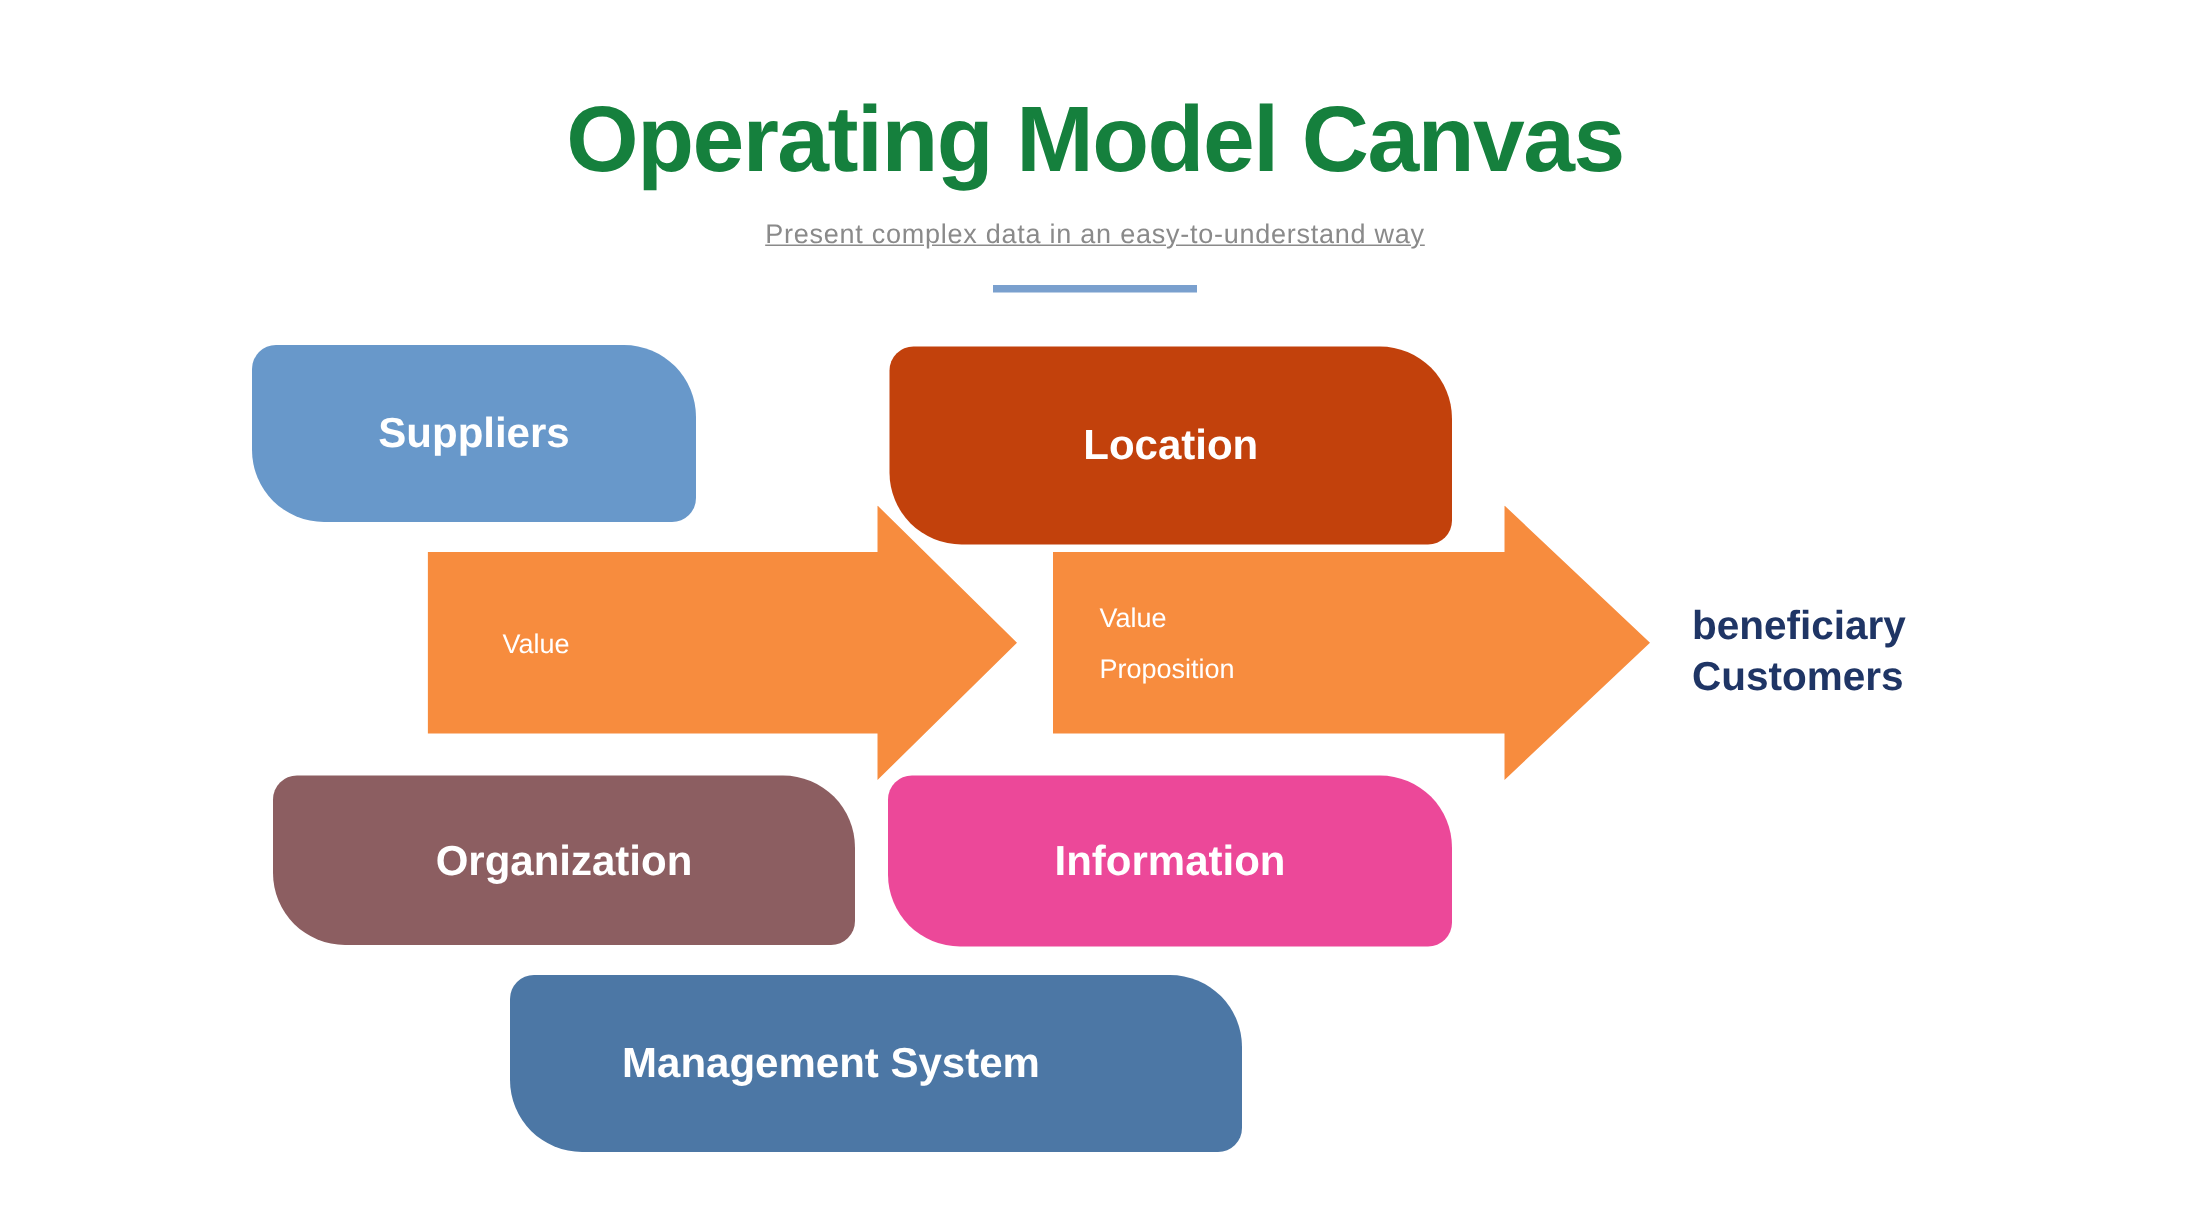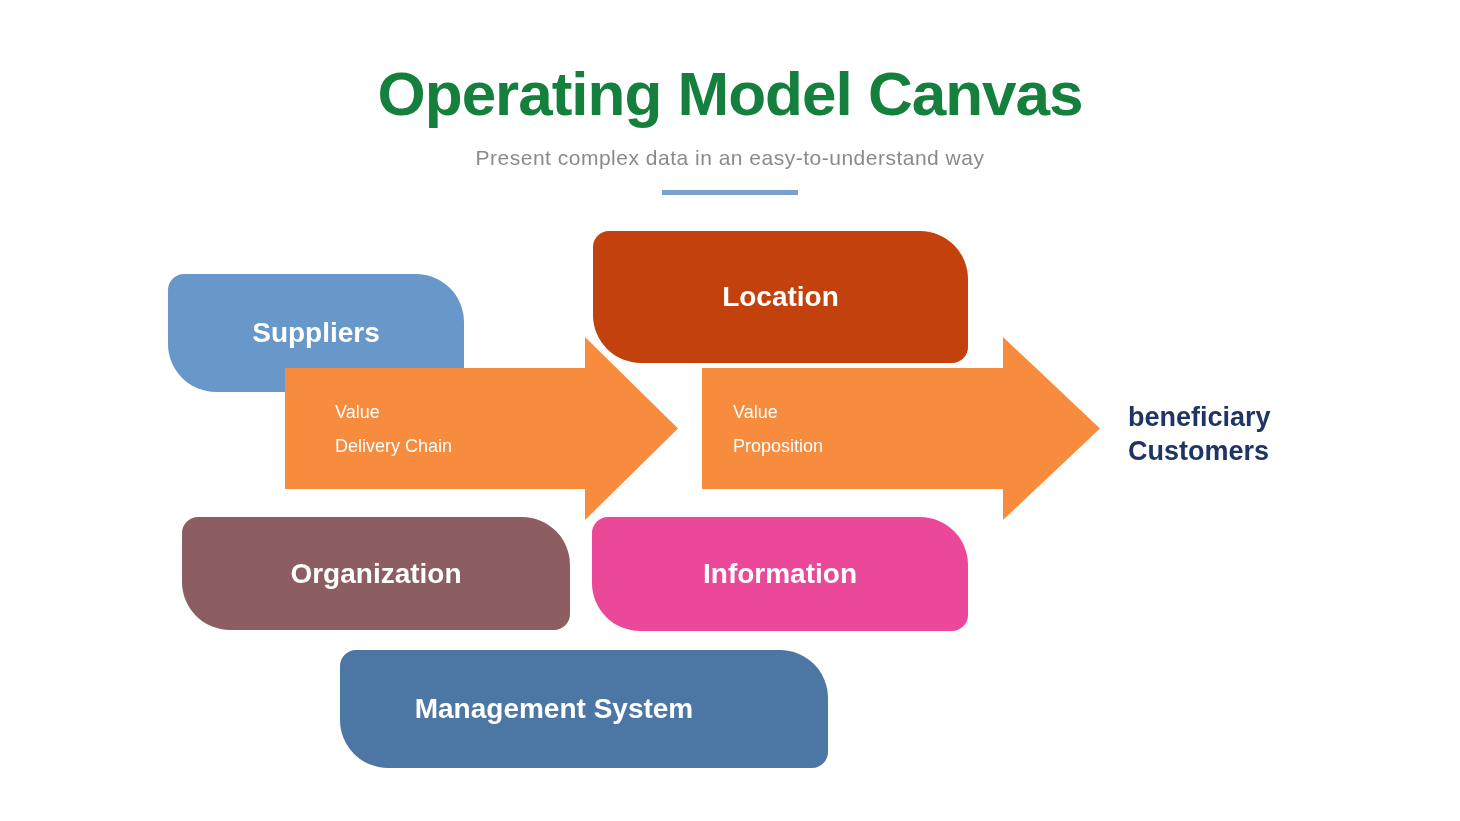--- a/index.html
+++ b/index.html
@@ -22,44 +22,45 @@
     font-weight: 700;
     letter-spacing: -1px;
     color: #15803d;
     margin: 0;
   }
   .page-subtitle {
     position: absolute;
     left: 0; top: 146px;
     width: 100%;
     text-align: center;
-    font-size: 21px;
+    font-size: 18px;
     letter-spacing: 0.5px;
     color: #8A8A8A;
     margin: 0;
+    text-decoration: underline;
   }
   .title-underline {
     position: absolute;
     left: 662px; top: 190px;
     width: 136px; height: 5px;
     background: #7AA0CE;
   }
 
   
   .block {
     position: absolute;
     border-radius: 16px 48px 16px 48px; 
     display: flex;
     align-items: center;
     justify-content: center;
     color: #ffffff;
     font-weight: 700;
     font-size: 28px;
   }
-  .block-suppliers    { left:168px; top:230px; width:296px; height:118px; background:#6898CA;margin-top:44px; }
+  .block-suppliers    { left:168px; top:230px; width:296px; height:118px; background:#6898CA; }
   .block-location     { left:593px; top:231px; width:375px; height:132px; background:#c2410c; }
   .block-organization { left:182px; top:517px; width:388px; height:113px; background:#8C5E61; }
   .block-information  { left:592px; top:517px; width:376px; height:114px; background:#ec4899; }
   .block-management   { left:340px; top:650px; width:488px; height:118px; background:#4C77A5;
                         padding-right:60px; box-sizing:border-box; }
 
   
   .arrow {
     position: absolute;
     top: 337px;
@@ -112,21 +113,20 @@
     <span>Suppliers</span>
   </div>
 
   <div class="block block-location">
     <span>Location</span>
   </div>
 
   <div class="arrow arrow-1">
     <div class="arrow-label">
       <span class="line">Value</span>
-      <span class="line">Delivery Chain</span>
     </div>
   </div>
 
   <div class="arrow arrow-2">
     <div class="arrow-label">
       <span class="line">Value</span>
       <span class="line">Proposition</span>
     </div>
   </div>
 

